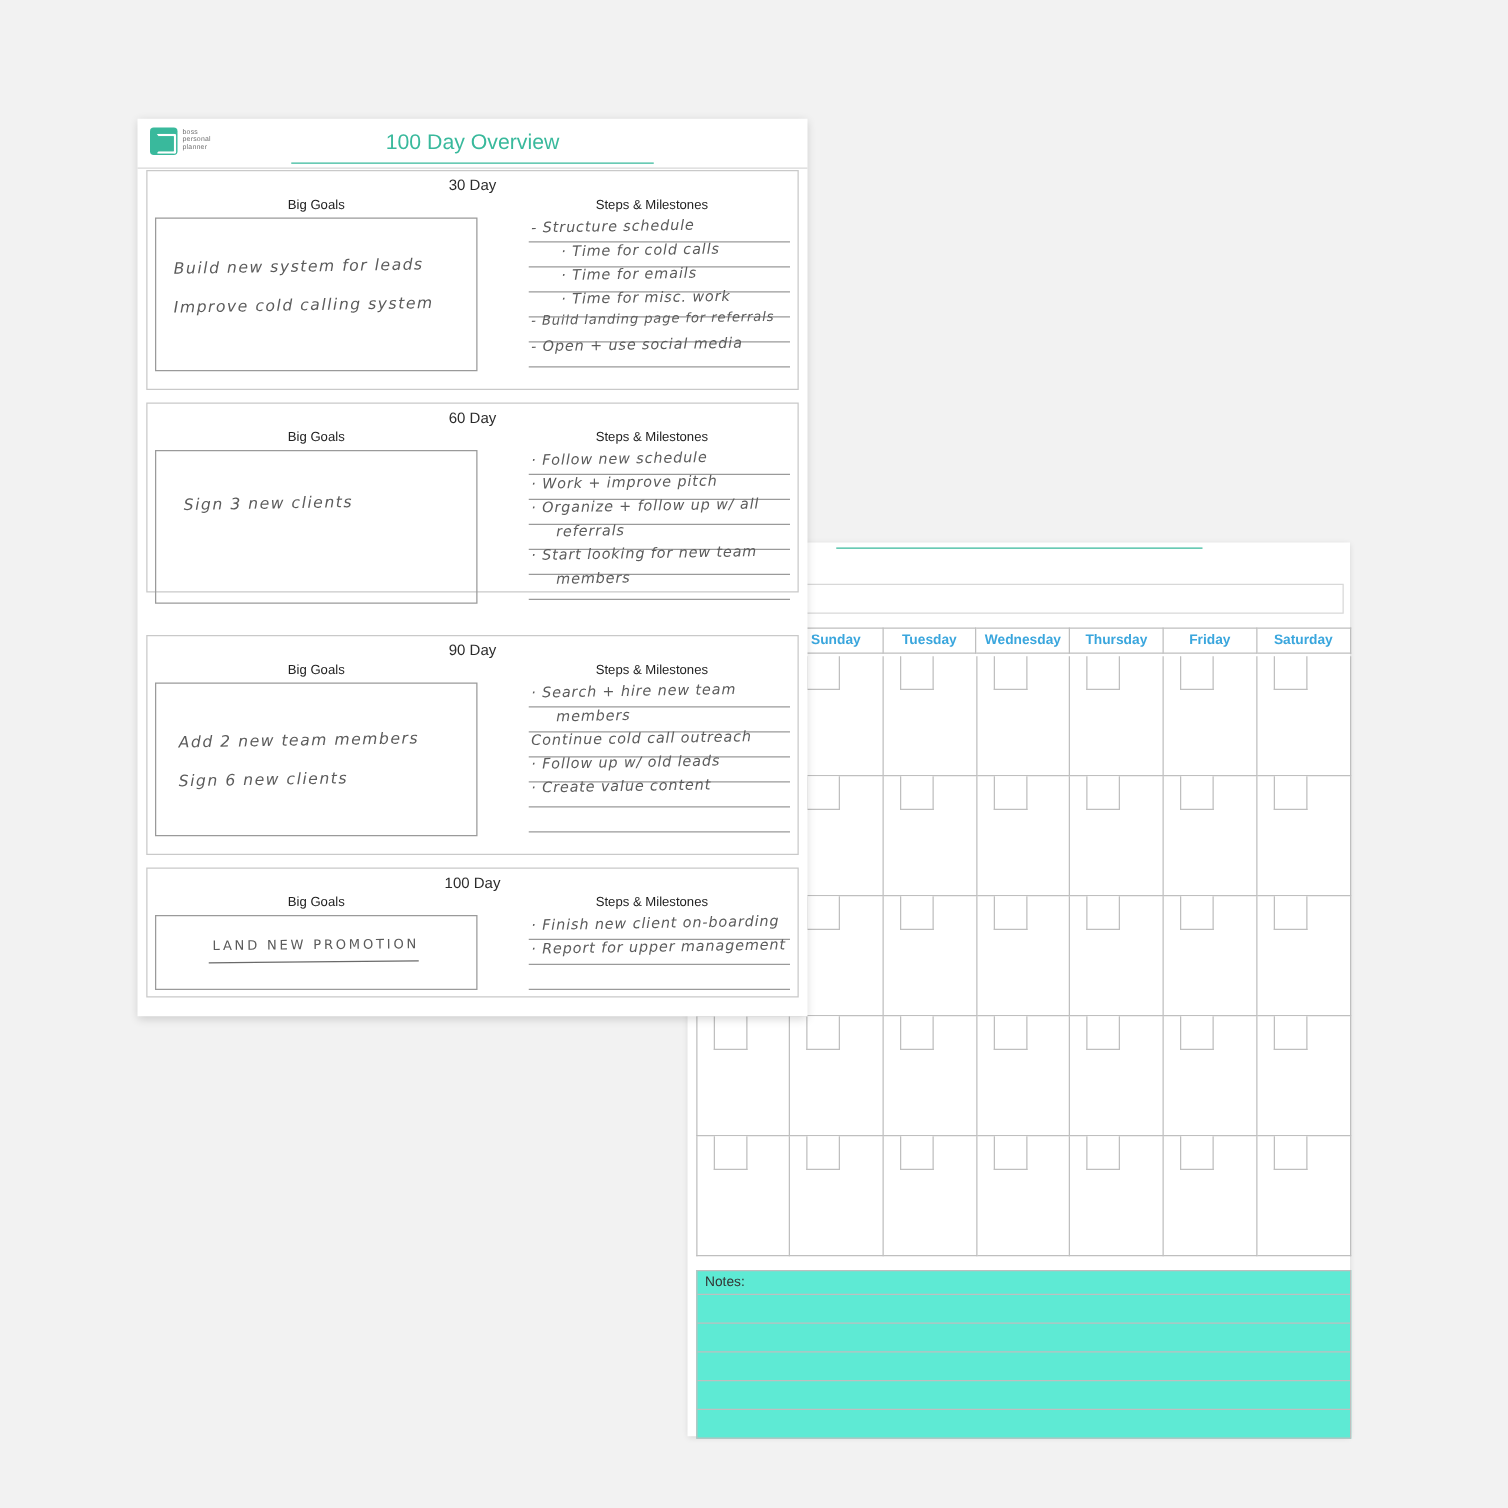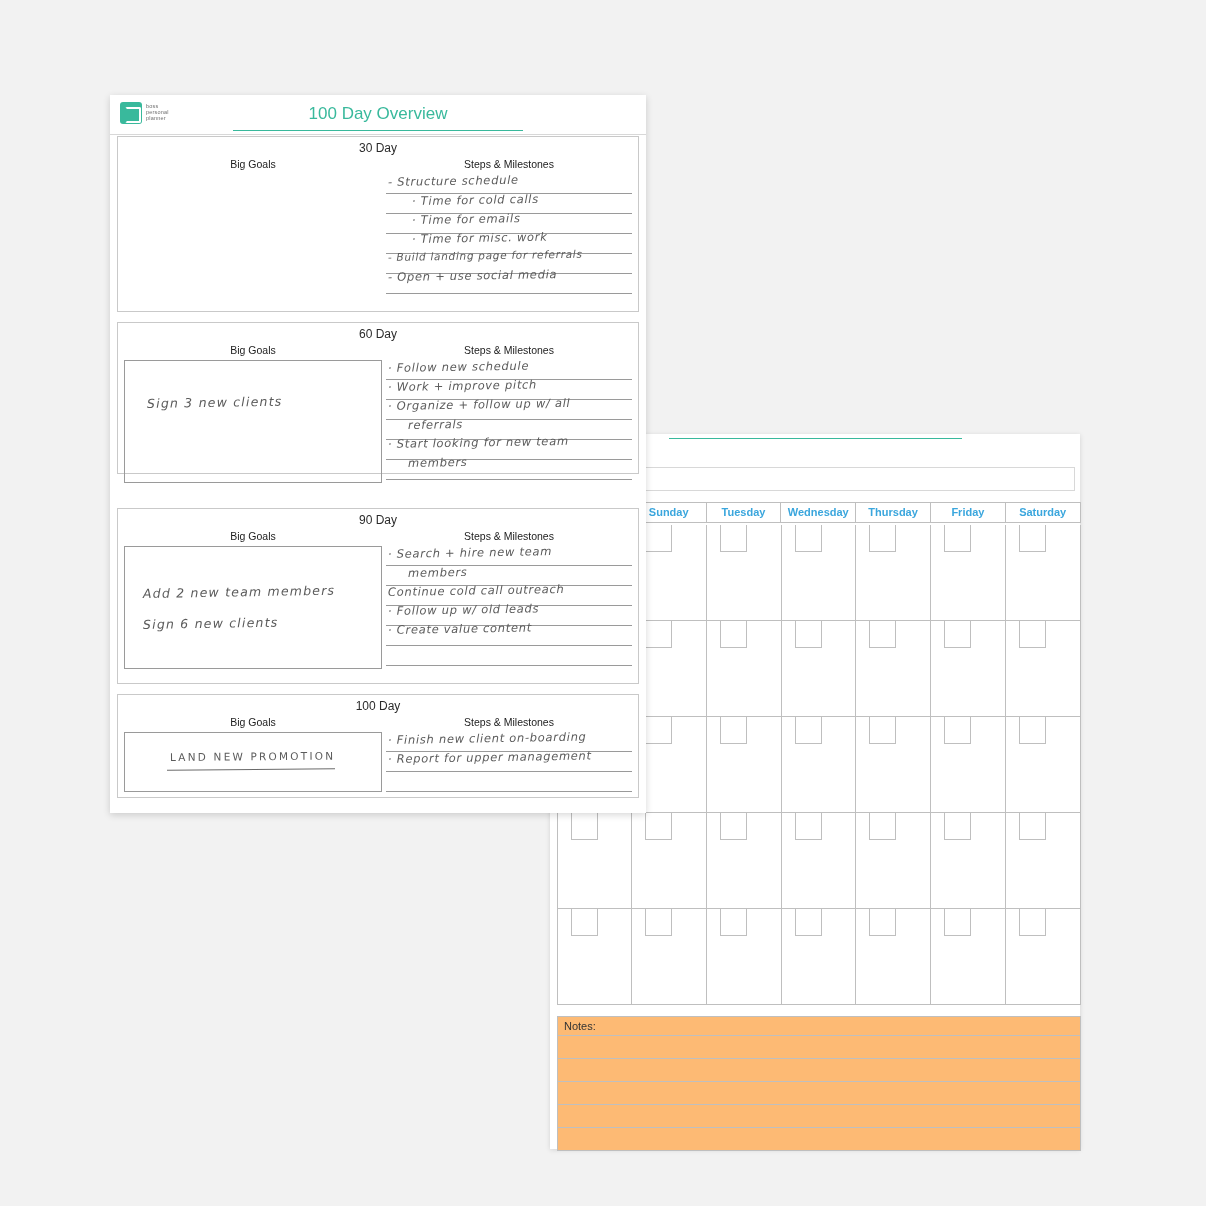--- a/index.html
+++ b/index.html
@@ -105,21 +105,21 @@
     line-height: 27px;
   }
 
   .notes-block {
     position: absolute;
     left: 7px;
     top: 582px;
     width: 524px;
     border: 1px solid #bfbfbf;
     box-sizing: border-box;
-    background: #fdba74;
+    background: #5eead4;
   }
   .notes-label {
     font-size: 11px;
     color: #333;
     padding: 3px 0 3px 6px;
     border-bottom: 1px solid #bfbfbf;
   }
   .notes-line {
     height: 22px;
     border-bottom: 1px solid #bfbfbf;
@@ -194,40 +194,41 @@
   }
   .section-title {
     text-align: center;
     font-size: 12px;
     color: #2b2b2b;
     padding: 4px 0 3px 0;
   }
   .section-body {
     display: flex;
     padding: 0 6px 7px 6px;
-    gap: 4px;
+    gap: 29px;
   }
   .col-goals { width: 258px; }
   .col-steps { flex: 1; }
   .col-head {
     text-align: center;
     font-size: 10.5px;
     color: #222;
     padding-bottom: 4px;
   }
   .goals-box {
     border: 1px solid #9a9a9a;
     box-sizing: border-box;
     height: 100%;
     position: relative;
     overflow: hidden;
   }
   .steps-lines {
     position: relative;
     height: 100%;
+    margin-left: 12px;
   }
   .rule {
     border-bottom: 1px solid #9a9a9a;
     height: 19px;
   }
 
   
   .hw {
     position: absolute;
     color: #5b5b5b;
@@ -400,20 +401,24 @@
       </div>
       <div class="ov-title">100 Day Overview</div>
       <div class="ov-title-rule"></div>
     </div>
 
     <div class="section" style="top:41px; height:176px;">
       <div class="section-title">30 Day</div>
       <div class="section-body" style="height:143px;">
         <div class="col-goals">
           <div class="col-head">Big Goals</div>
+          <div class="goals-box" style="height:123px;">
+            <div class="hw hw-g" style="left:14px; top:32px; transform:rotate(-1deg);">Build new system for leads</div>
+            <div class="hw hw-g" style="left:14px; top:63px; transform:rotate(-1deg);">Improve cold calling system</div>
+          </div>
         </div>
         <div class="col-steps">
           <div class="col-head">Steps &amp; Milestones</div>
           <div class="steps-lines">
             <div class="rule"></div>
             <div class="rule"></div>
             <div class="rule"></div>
             <div class="rule"></div>
             <div class="rule"></div>
             <div class="rule"></div>

